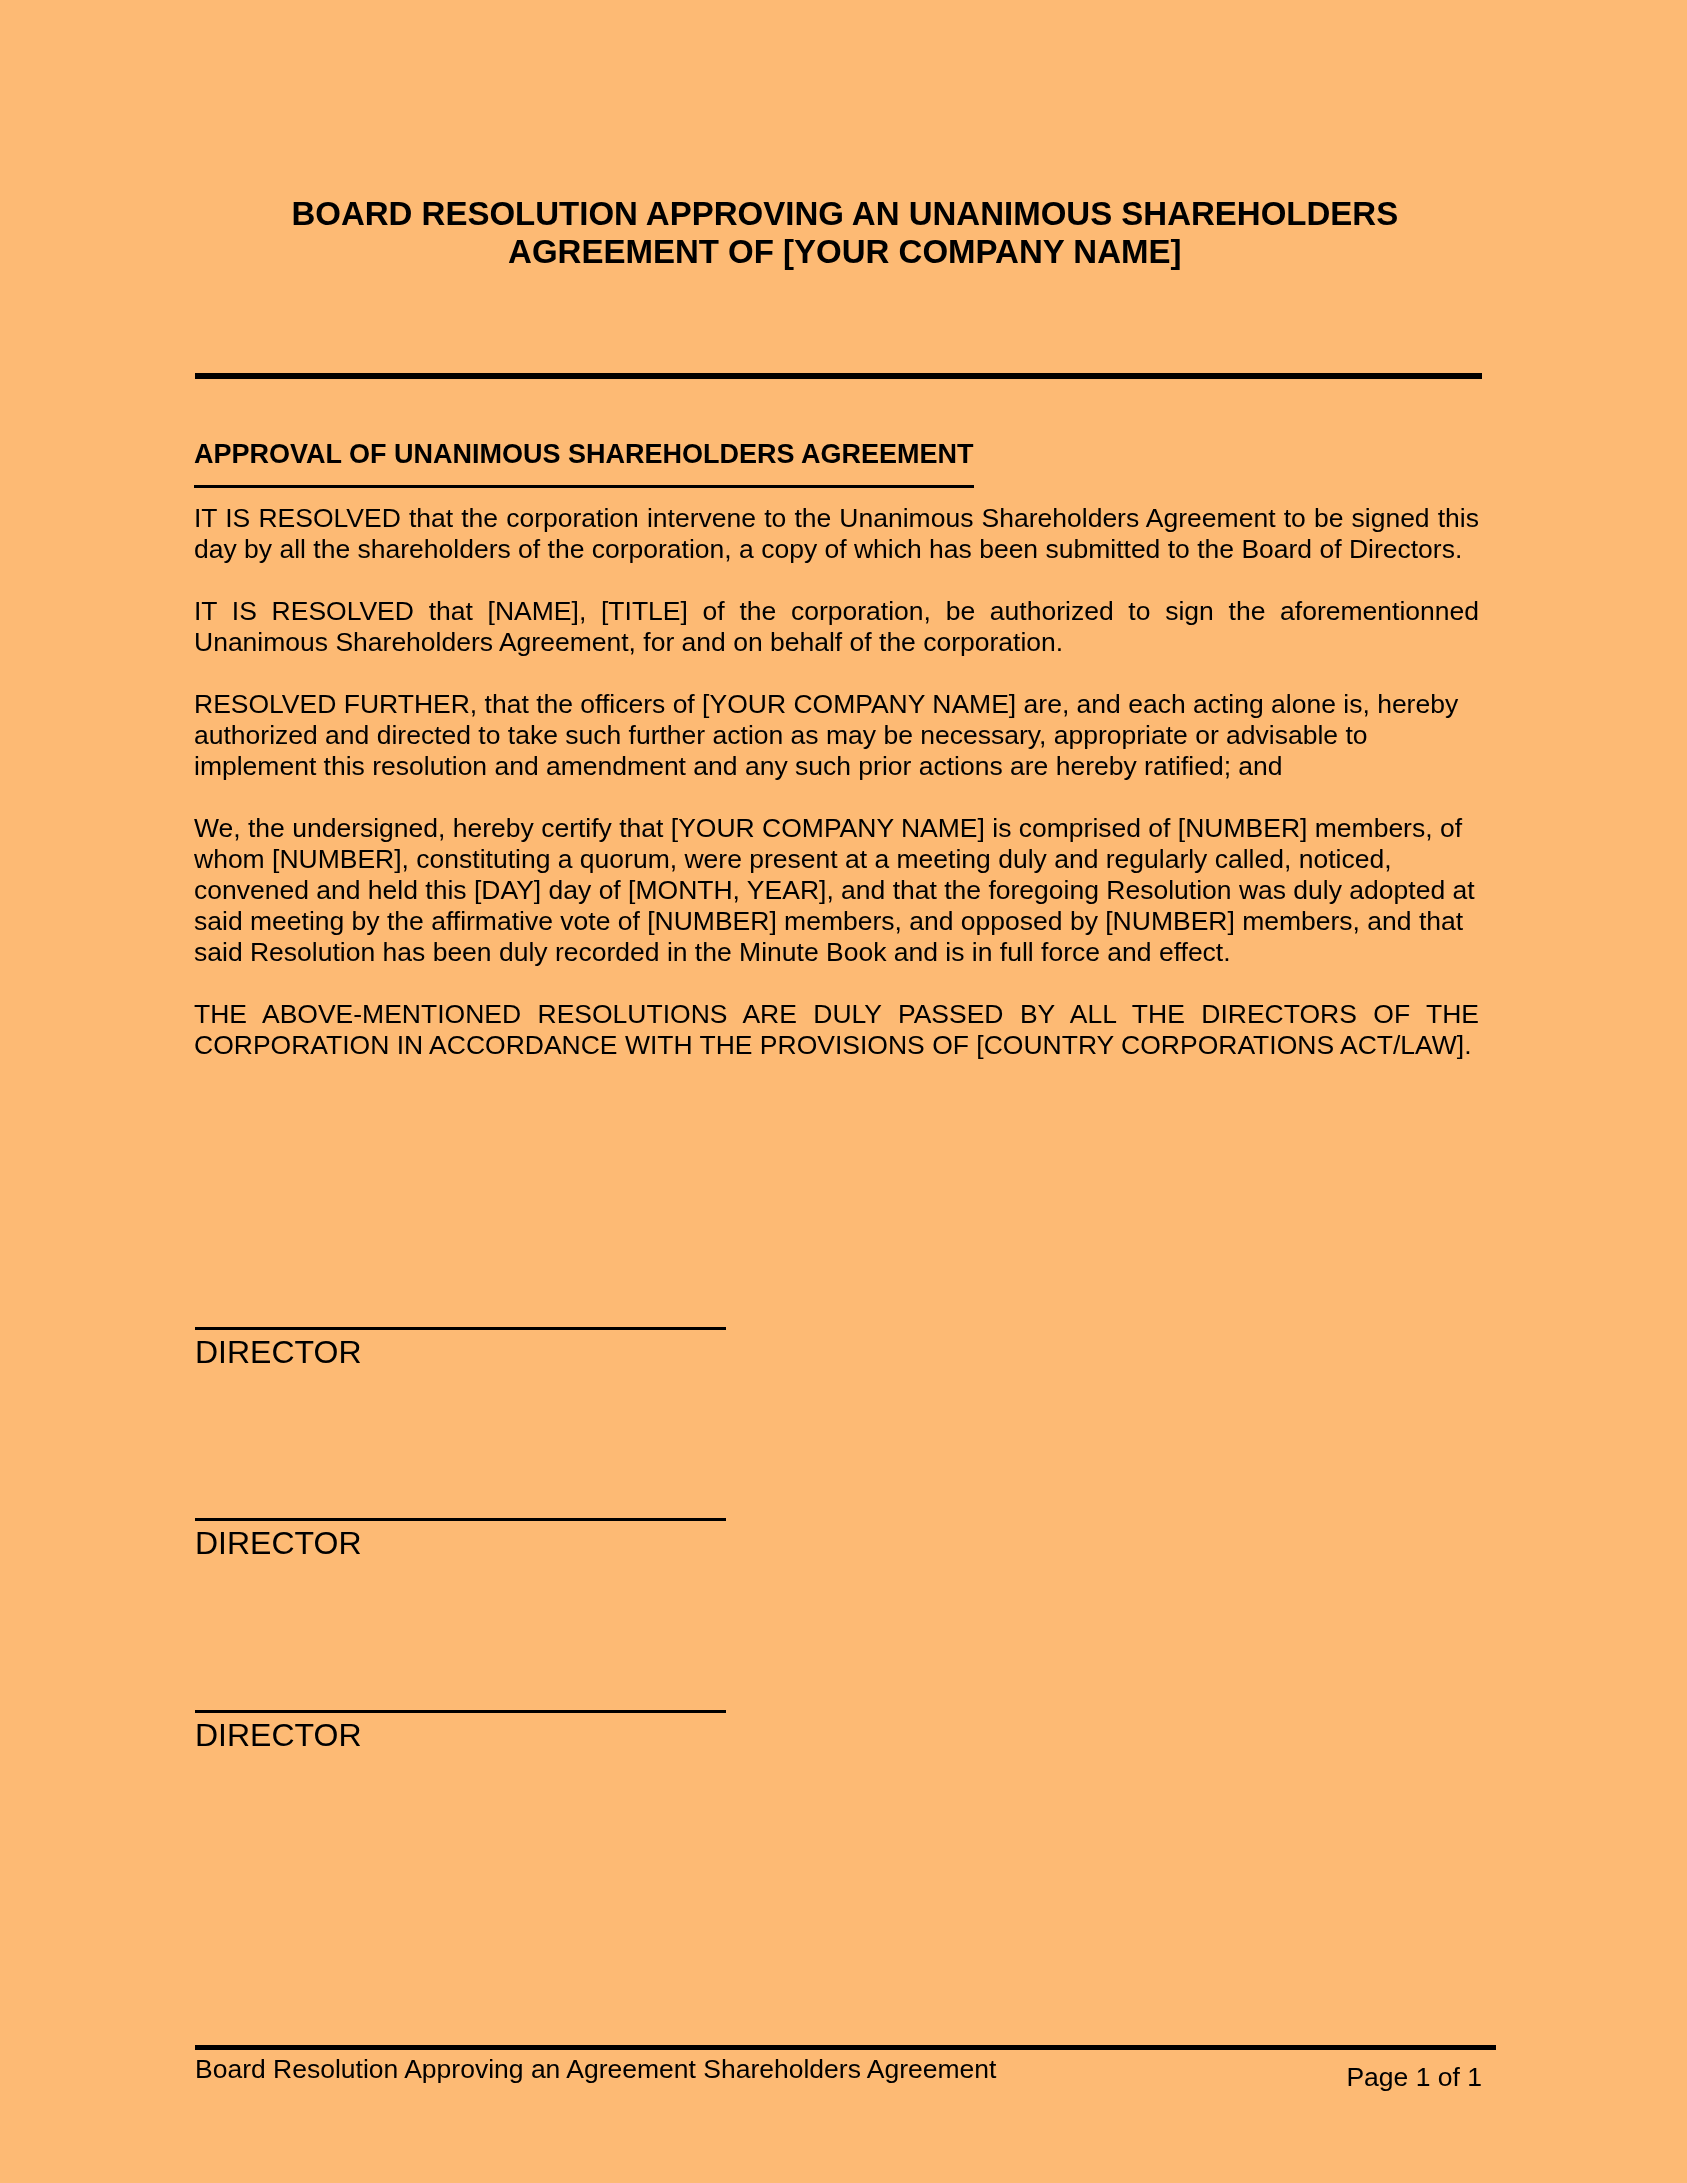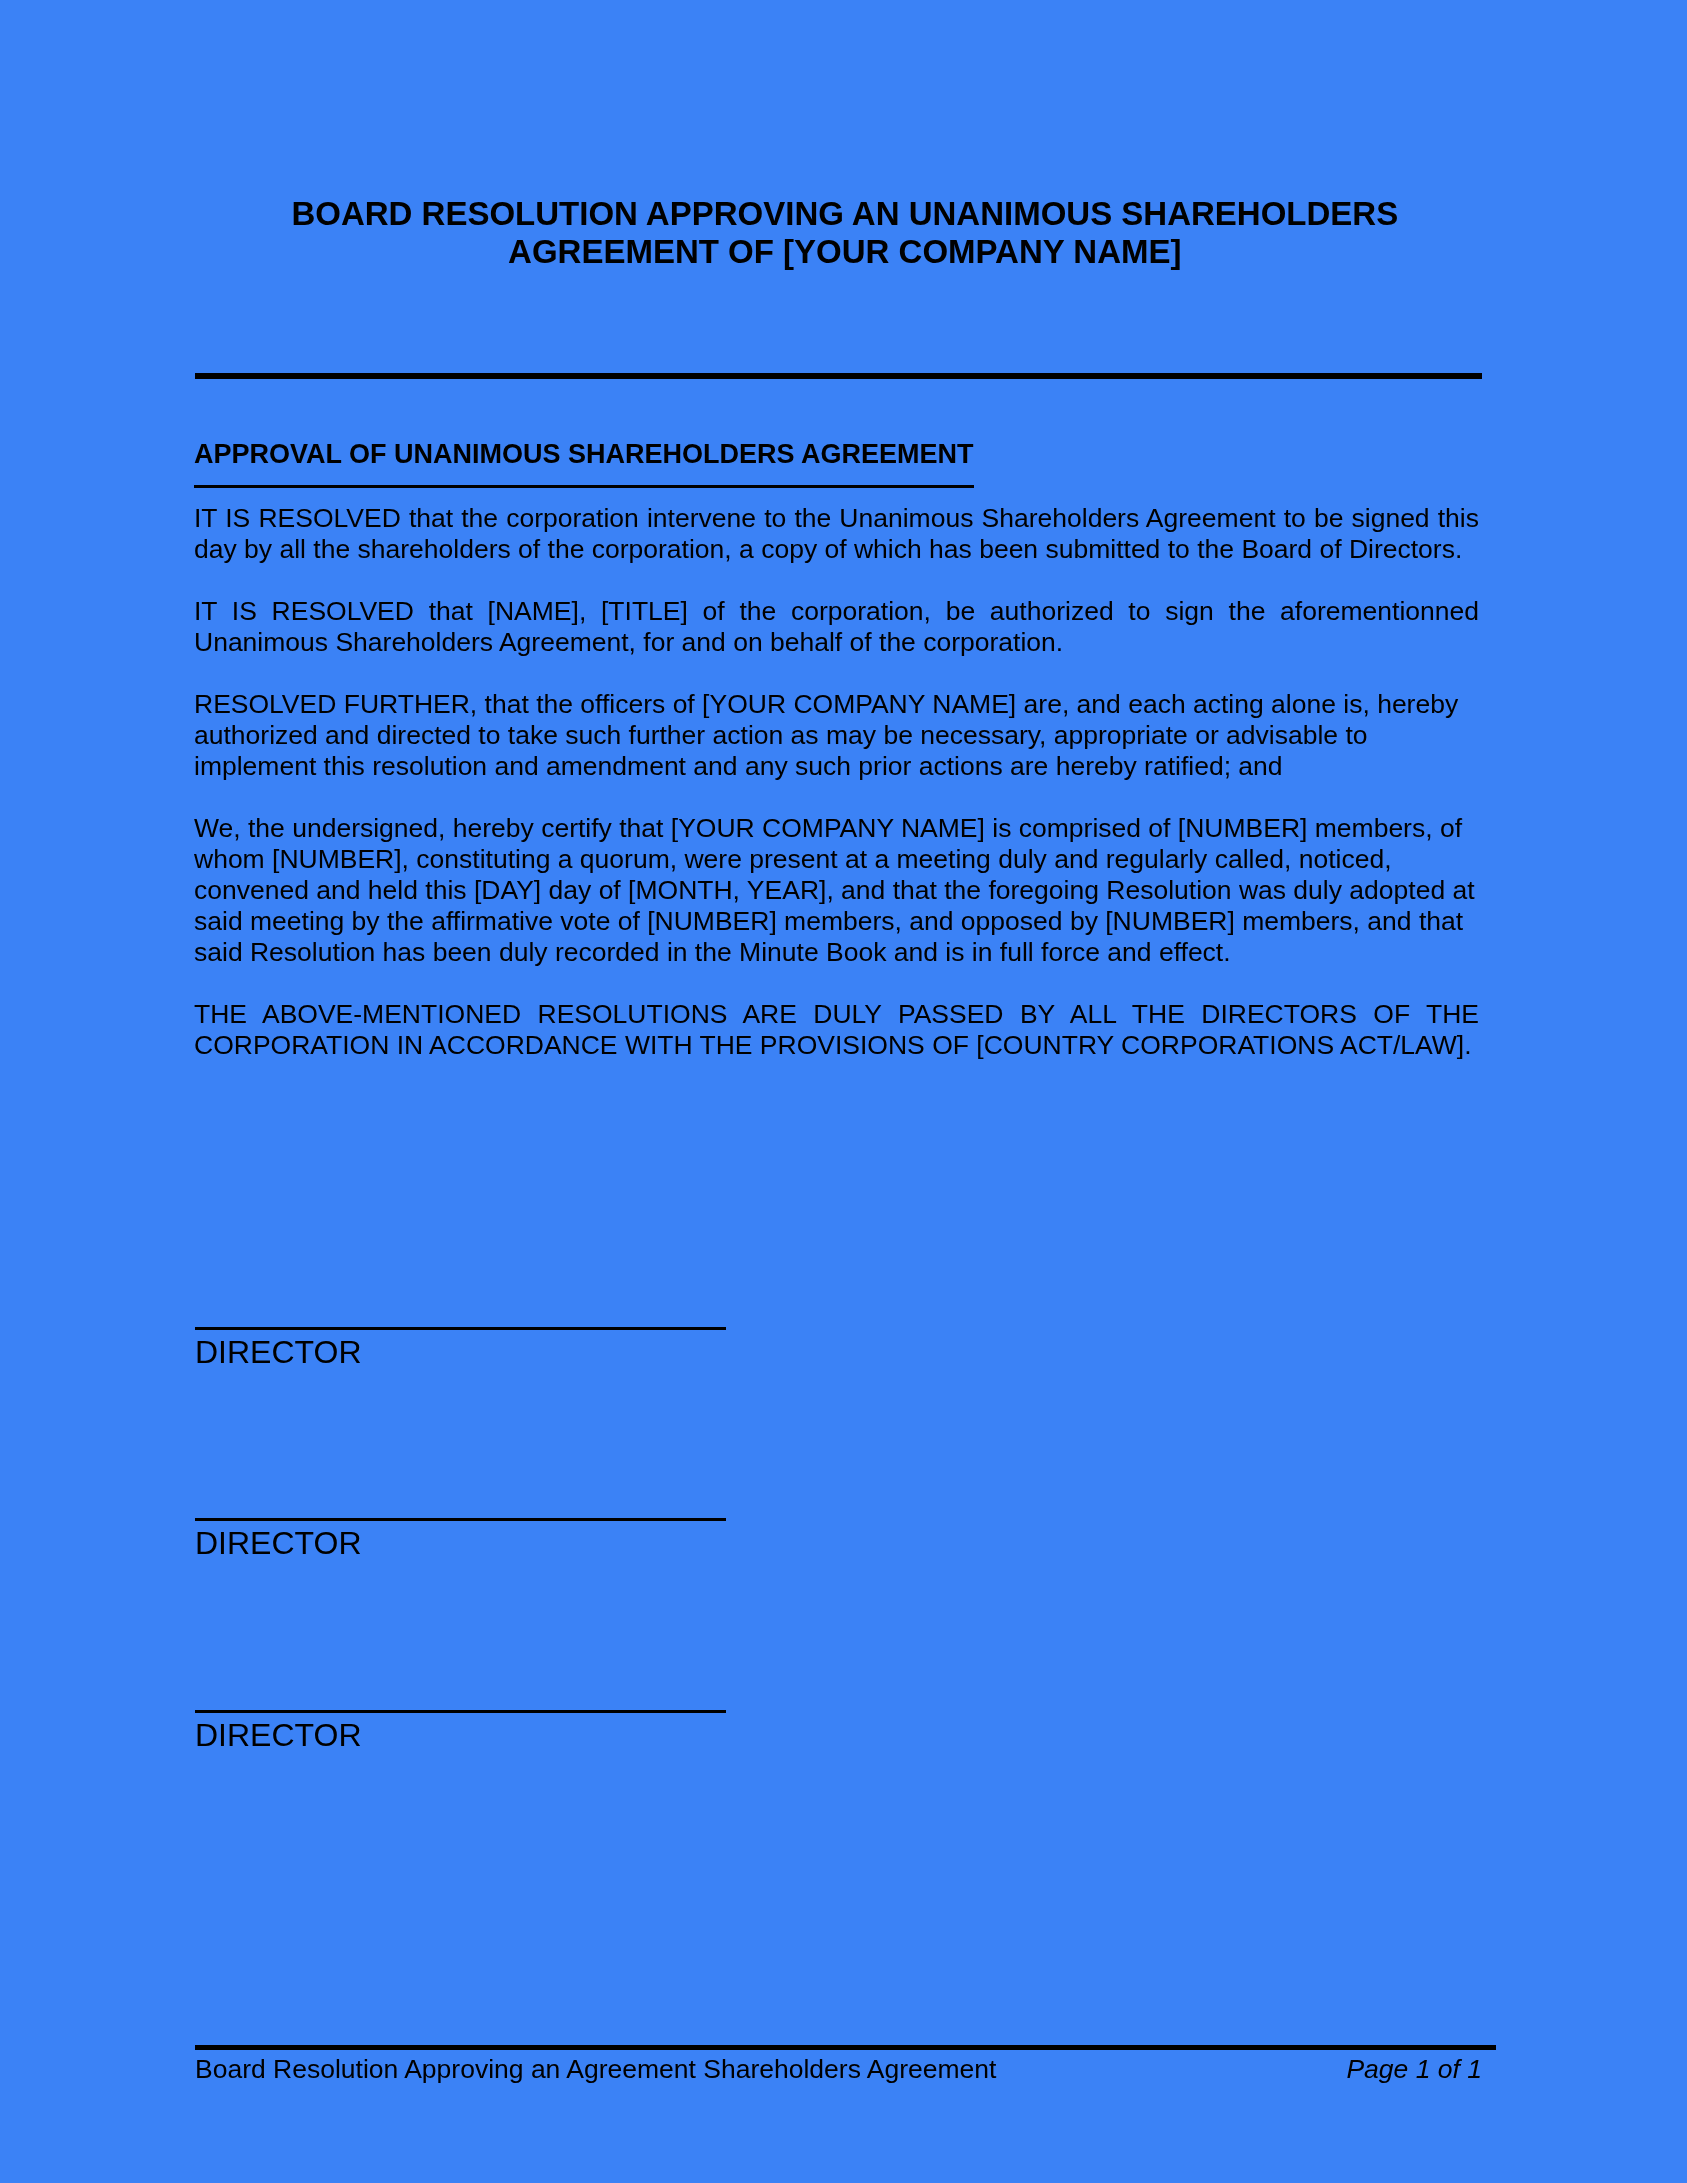--- a/index.html
+++ b/index.html
@@ -13,21 +13,21 @@
       position: relative;
       overflow: hidden;
       color: #000000;
       font-family: "Liberation Sans", sans-serif;
     }
     .page {
       position: absolute;
       left: 0; top: 0;
       width: 1687px;
       height: 2183px;
-      background: #3b82f6;
+      background: #fdba74;
     }
     .title-block {
       position: absolute;
       left: 0;
       width: 1687px;
       top: 195px;
       text-align: center;
       font-weight: bold;
       font-size: 33px;
       line-height: 38px;
@@ -118,23 +118,22 @@
     }
     .footer-left {
       position: absolute;
       left: 0;
       top: 0;
       white-space: nowrap;
     }
     .footer-right {
       position: absolute;
       right: 0;
-      top: 0;
+      top: 8px;
       white-space: nowrap;
-      font-style: italic;
     }
   </style>
 </head>
 <body>
 
 <div class="page">
 
   <div class="title-block">
     <span class="title-line">BOARD RESOLUTION APPROVING AN UNANIMOUS SHAREHOLDERS</span>
     <span class="title-line">AGREEMENT OF [YOUR COMPANY NAME]</span>

